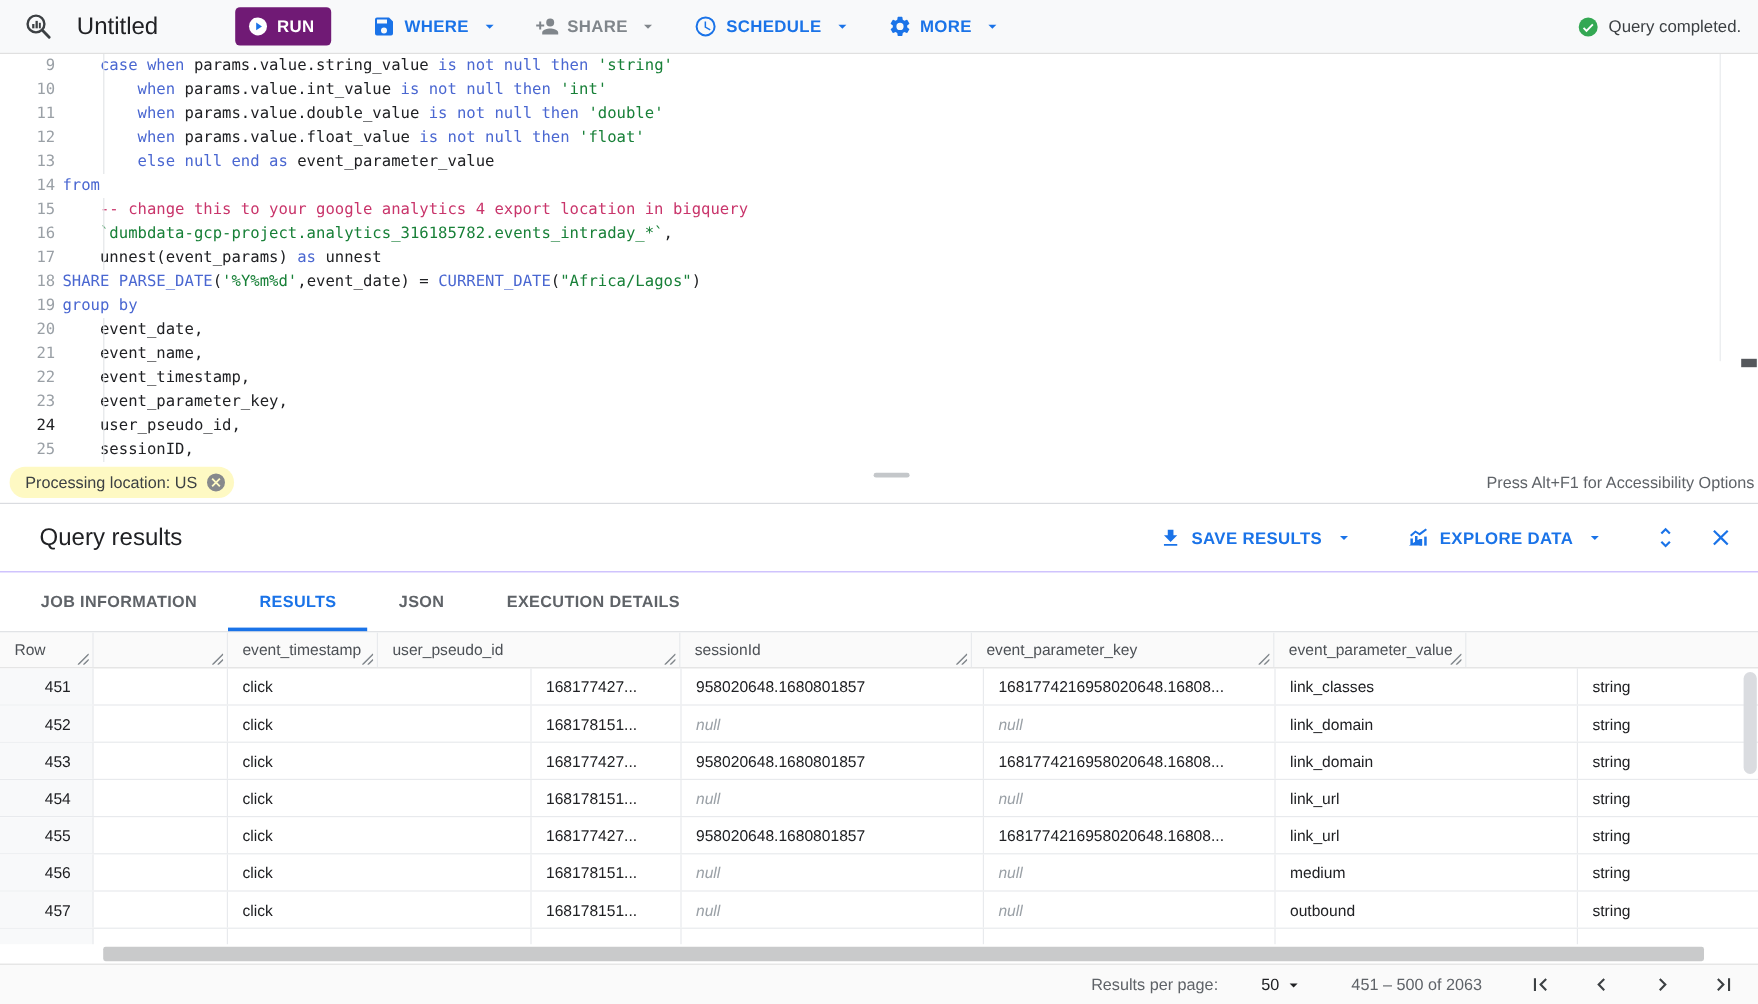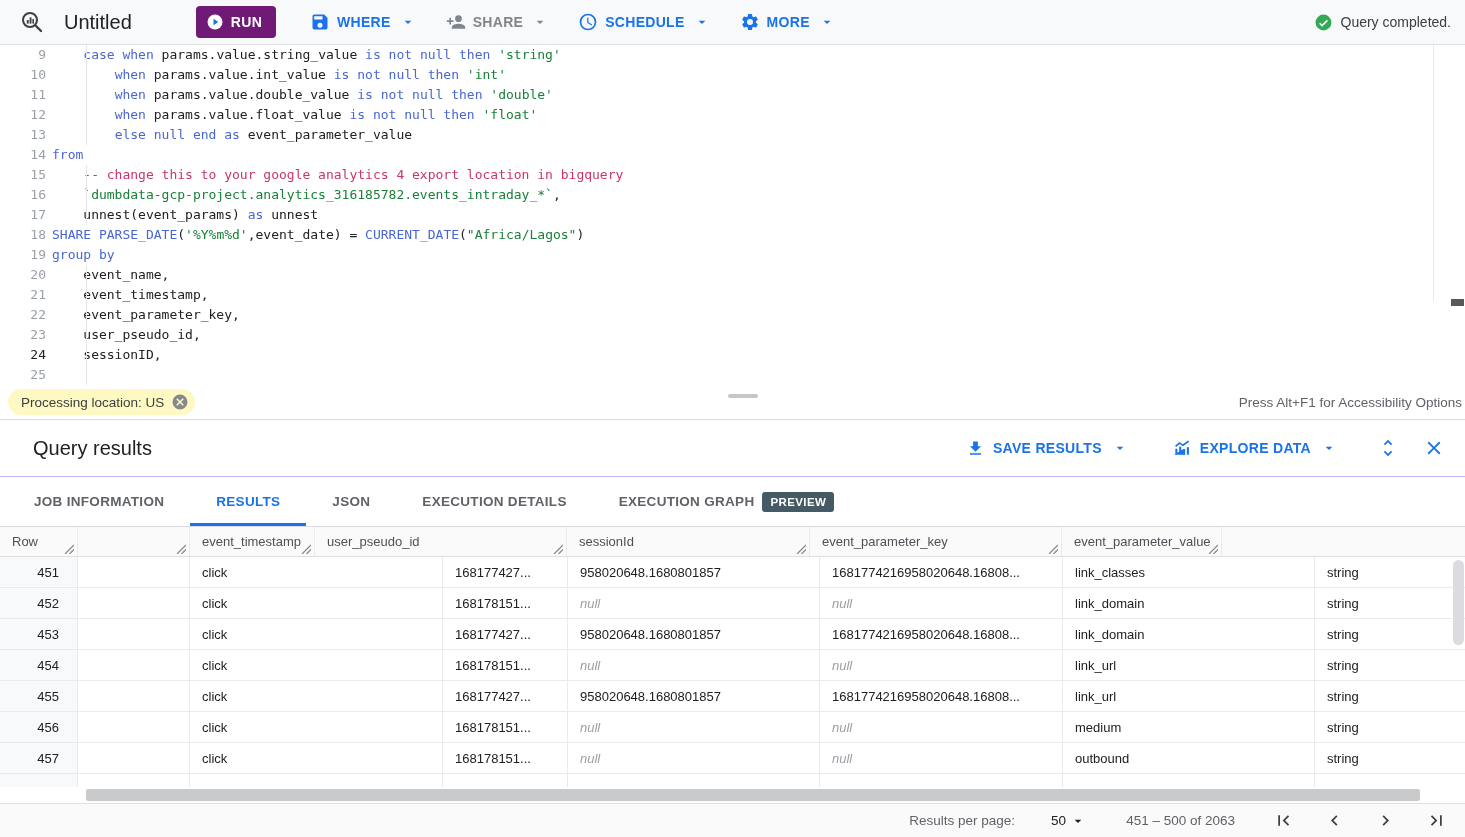--- a/index.html
+++ b/index.html
@@ -206,20 +206,21 @@
         <div class="cl"><span class="tk-pl">        </span><span class="tk-kw">when</span><span class="tk-pl"> params.value.int_value </span><span class="tk-kw">is not null then</span><span class="tk-pl"> </span><span class="tk-str">'int'</span></div>
         <div class="cl"><span class="tk-pl">        </span><span class="tk-kw">when</span><span class="tk-pl"> params.value.double_value </span><span class="tk-kw">is not null then</span><span class="tk-pl"> </span><span class="tk-str">'double'</span></div>
         <div class="cl"><span class="tk-pl">        </span><span class="tk-kw">when</span><span class="tk-pl"> params.value.float_value </span><span class="tk-kw">is not null then</span><span class="tk-pl"> </span><span class="tk-str">'float'</span></div>
         <div class="cl"><span class="tk-pl">        </span><span class="tk-kw">else null end as</span><span class="tk-pl"> event_parameter_value</span></div>
         <div class="cl"><span class="tk-kw">from</span></div>
         <div class="cl"><span class="tk-pl">    </span><span class="tk-cm">-- change this to your google analytics 4 export location in bigquery</span></div>
         <div class="cl"><span class="tk-pl">    </span><span class="tk-str">`dumbdata-gcp-project.analytics_316185782.events_intraday_*`</span><span class="tk-pl">,</span></div>
         <div class="cl"><span class="tk-pl">    unnest(event_params) </span><span class="tk-kw">as</span><span class="tk-pl"> unnest</span></div>
         <div class="cl"><span class="tk-kw">SHARE</span><span class="tk-pl"> </span><span class="tk-kw">PARSE_DATE</span><span class="tk-pl">(</span><span class="tk-str">'%Y%m%d'</span><span class="tk-pl">,event_date) = </span><span class="tk-kw">CURRENT_DATE</span><span class="tk-pl">(</span><span class="tk-str">"Africa/Lagos"</span><span class="tk-pl">)</span></div>
         <div class="cl"><span class="tk-kw">group by</span></div>
+        <div class="cl"><span class="tk-pl">    event_date,</span></div>
         <div class="cl"><span class="tk-pl">    event_name,</span></div>
         <div class="cl"><span class="tk-pl">    event_timestamp,</span></div>
         <div class="cl"><span class="tk-pl">    event_parameter_key,</span></div>
         <div class="cl"><span class="tk-pl">    user_pseudo_id,</span></div>
         <div class="cl"><span class="tk-pl">    sessionID,</span></div>
       </div>
     <div class="indent-guide ig1"></div>
     <div class="indent-guide ig2"></div>
     <div class="indent-guide ig3"></div>
     <div class="ruler-line"></div>
@@ -280,24 +281,20 @@
           <span>JOB INFORMATION</span>
         </div>
         <div class="tab active">
           <span>RESULTS</span>
         </div>
         <div class="tab">
           <span>JSON</span>
         </div>
         <div class="tab">
           <span>EXECUTION DETAILS</span>
-        </div>
-        <div class="tab">
-          <span>EXECUTION GRAPH</span>
-          <span class="badge">PREVIEW</span>
         </div>
       </div>
 
     <div class="table-wrap" id="table">
         <div class="trow thead">
           <div class="th" style="width: 78px;">
             <span>Row</span>
             <svg class="col-resize" width="10" height="10" viewBox="0 0 10 10">
               <path d="M1 10 L10 1 M5.5 10 L10 5.5" stroke="#80868b" stroke-width="1.2" fill="none"></path>
             </svg>

